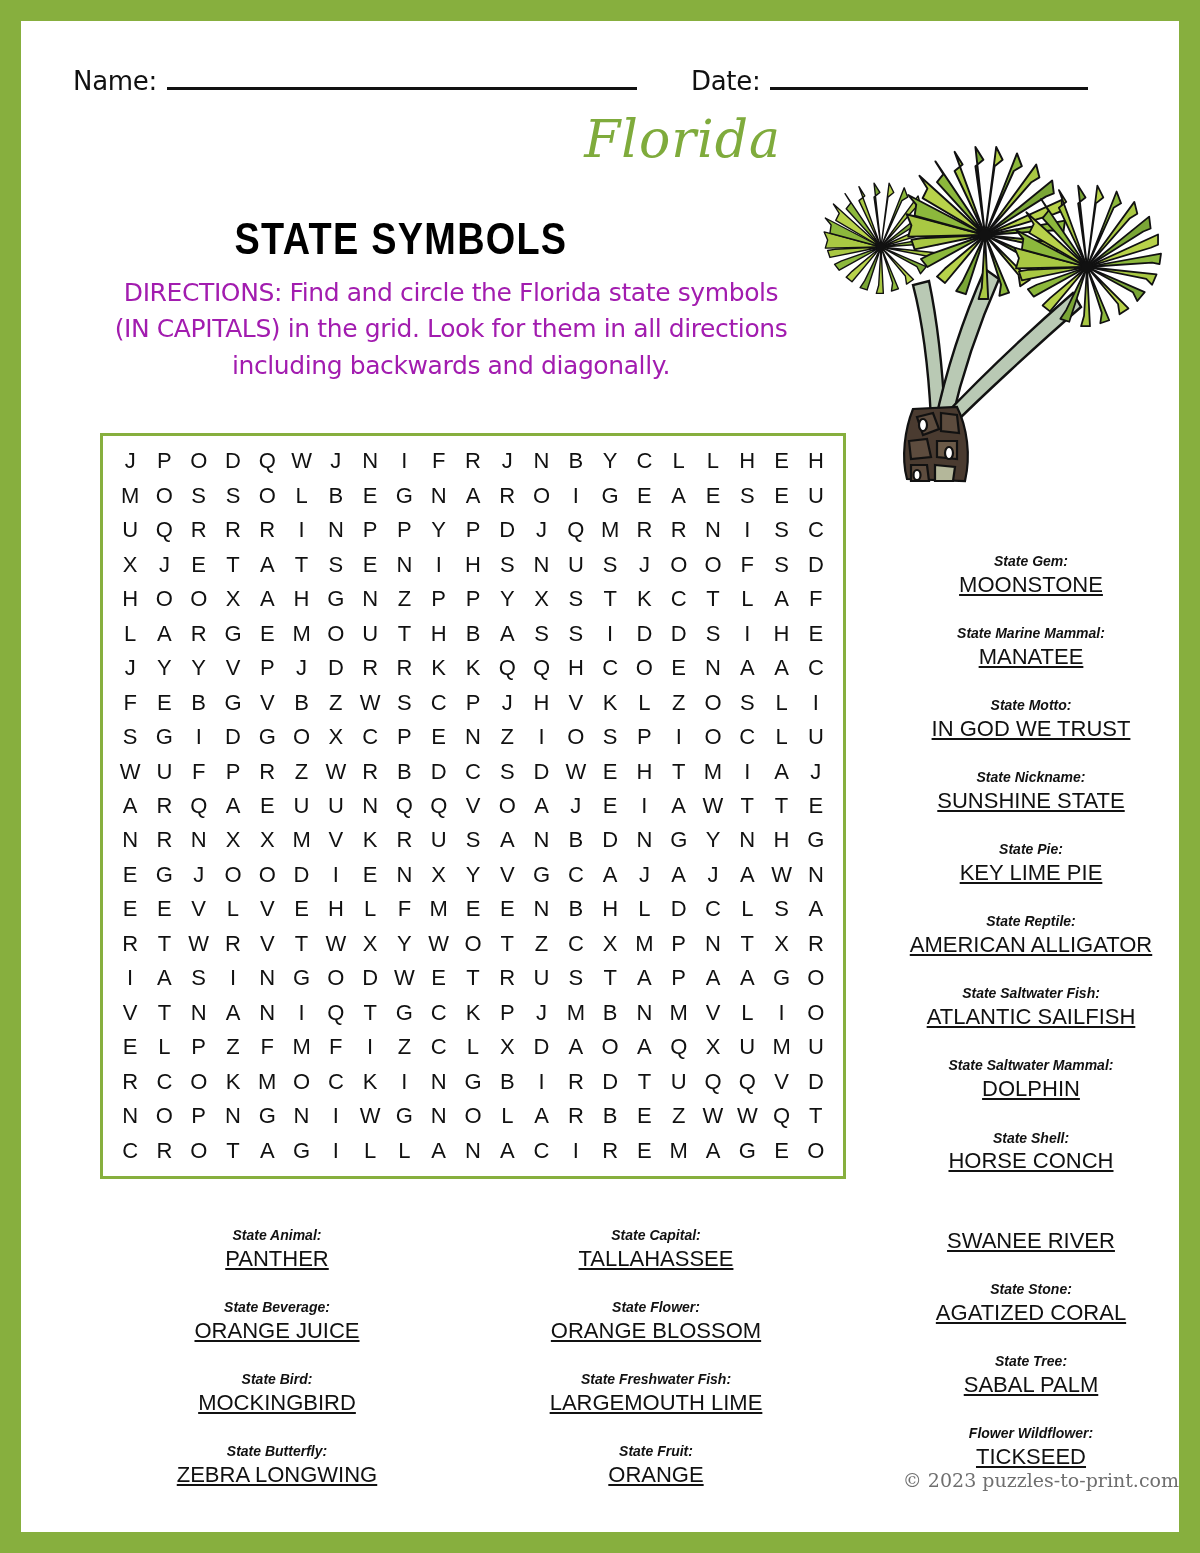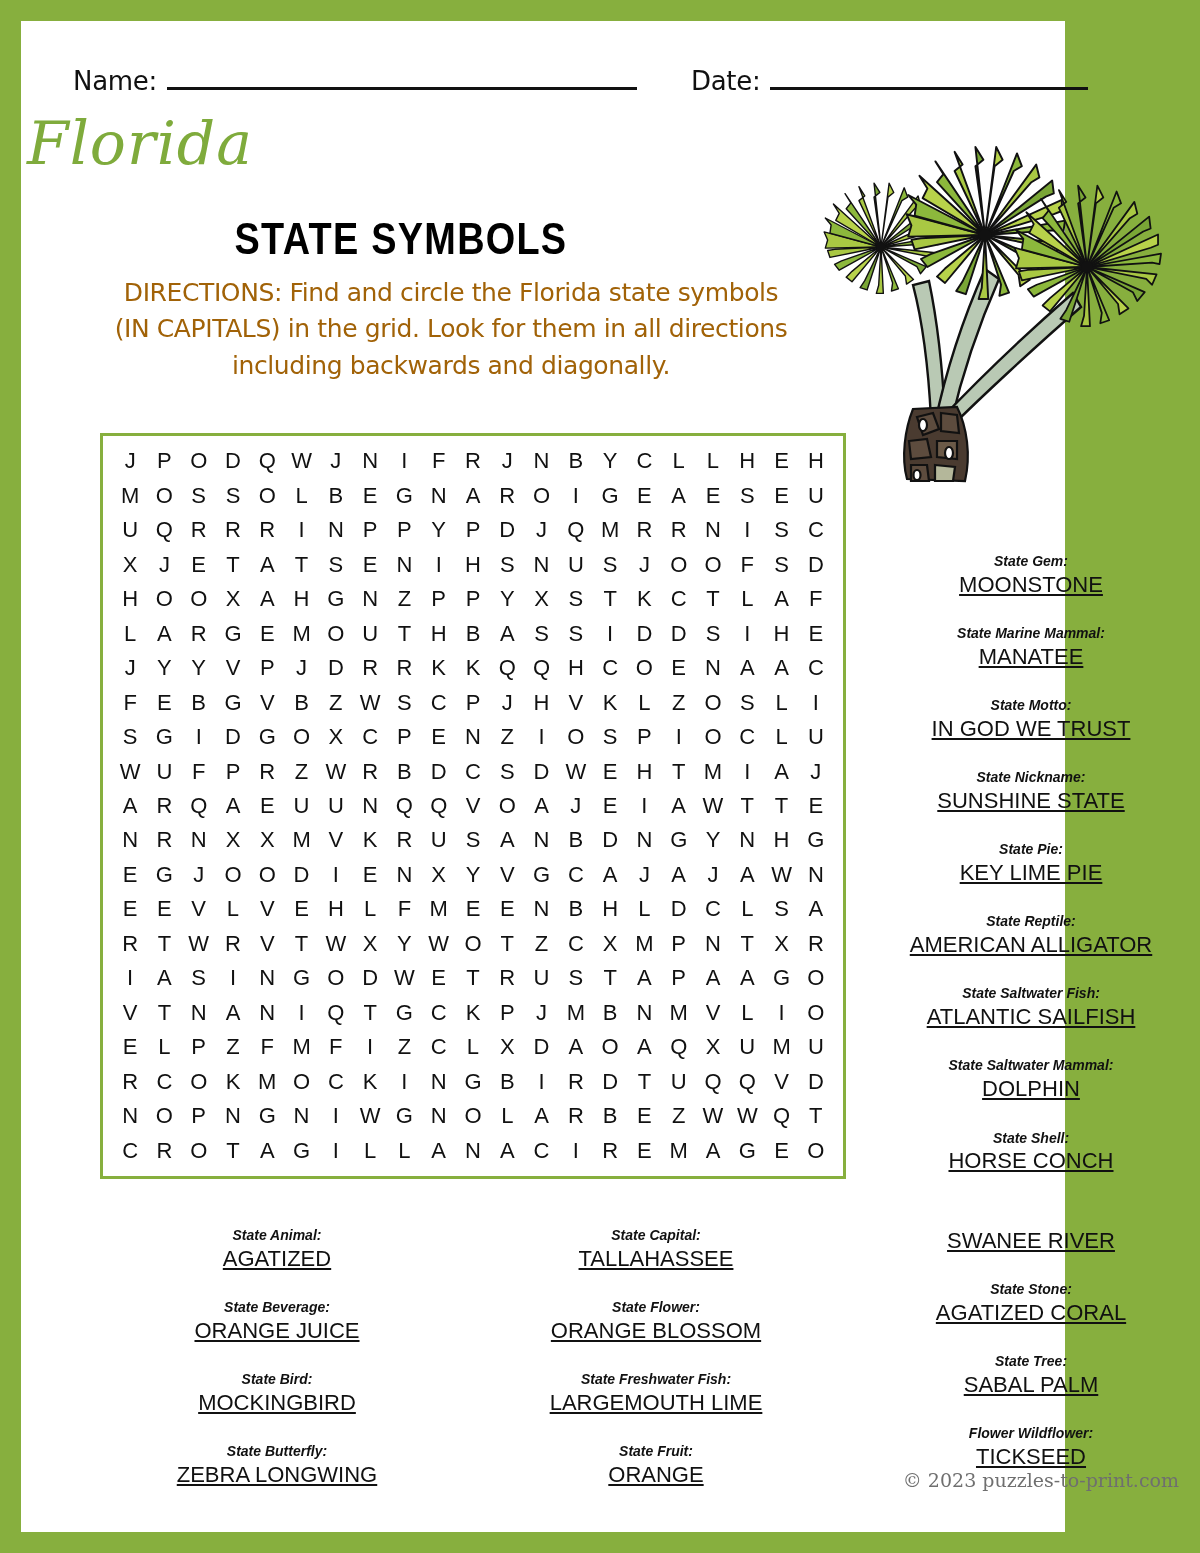--- a/index.html
+++ b/index.html
@@ -14,21 +14,21 @@
     height: 1553px;
     background: #87af3e;
     box-sizing: border-box;
     overflow: hidden;
     font-family: "Liberation Sans", sans-serif;
   }
   #sheet {
     position: absolute;
     left: 21px;
     top: 21px;
-    width: 1044px;
+    width: 1158px;
     height: 1511px;
     background: #ffffff;
     box-sizing: border-box;
   }
 
   
   .namedate {
     position: absolute;
     left: 52px;
     top: 44px;
@@ -50,28 +50,27 @@
   .nd-rule.name { width: 470px; }
   .nd-rule.date { width: 318px; }
   .nd-gap { width: 54px; flex: 0 0 auto; }
 
   
   .title-script {
     position: absolute;
     left: 0;
     top: 92px;
     width: 760px;
-    text-align: left;
+    text-align: right;
     font-family: "DejaVu Serif", serif;
     font-style: italic;
-    font-size: 60px;
+    font-size: 52px;
     line-height: 1;
     color: #7fab3c;
     letter-spacing: 1px;
-    padding-left: 6px;
   }
   .title-sub {
     position: absolute;
     left: 0;
     top: 196px;
     width: 760px;
     text-align: center;
     font-family: "Liberation Sans", sans-serif;
     font-weight: 700;
     font-size: 44px;
@@ -84,21 +83,21 @@
   
   .directions {
     position: absolute;
     left: 90px;
     top: 254px;
     width: 680px;
     text-align: center;
     font-family: "DejaVu Sans", sans-serif;
     font-size: 25px;
     line-height: 1.45;
-    color: #a16207;
+    color: #a21caf;
     letter-spacing: -0.4px;
   }
 
   
   .palm {
     position: absolute;
     left: 768px;
     top: 96px;
     width: 404px;
     height: 380px;
@@ -752,21 +751,21 @@
           <div class="wl-value">DOLPHIN</div>
         </div>
         <div class="wl-entry">
           <div class="wl-label">State Shell:</div>
           <div class="wl-value">HORSE CONCH</div>
         </div>
       </div>
     <div class="col-bl" id="col-bl">
         <div class="wl-entry">
           <div class="wl-label">State Animal:</div>
-          <div class="wl-value">AGATIZED</div>
+          <div class="wl-value">PANTHER</div>
         </div>
         <div class="wl-entry">
           <div class="wl-label">State Beverage:</div>
           <div class="wl-value">ORANGE JUICE</div>
         </div>
         <div class="wl-entry">
           <div class="wl-label">State Bird:</div>
           <div class="wl-value">MOCKINGBIRD</div>
         </div>
         <div class="wl-entry">

